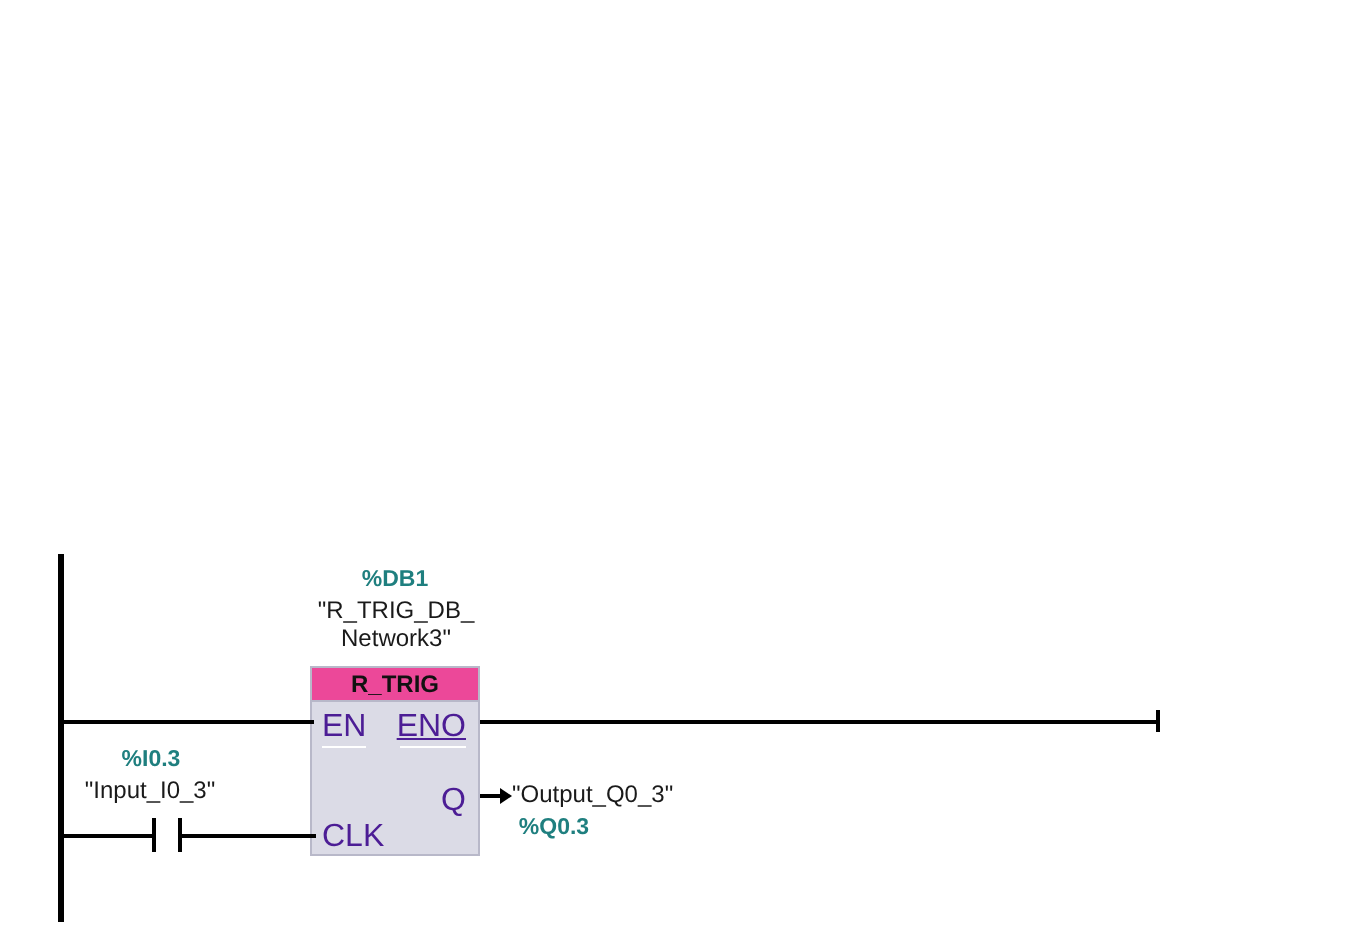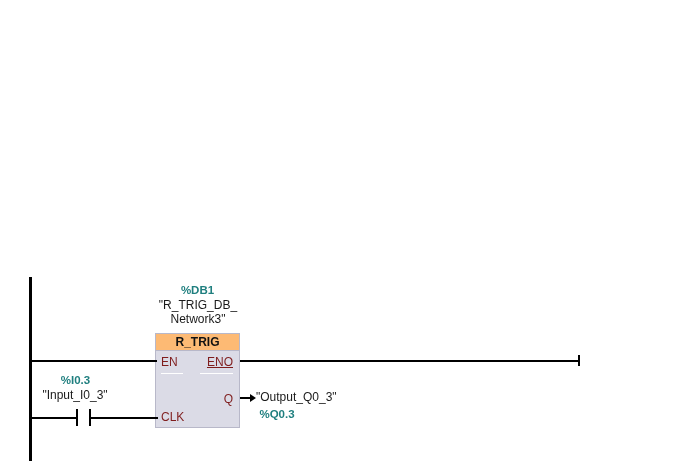--- a/index.html
+++ b/index.html
@@ -177,34 +177,34 @@
     position: absolute;
     background: #dbdbe6;
     border: 1px solid #b8b8c9;
     box-sizing: border-box;
   }
   .fb-title {
     position: absolute;
     left: 0; top: 0;
     width: 100%;
     height: 17px;
-    background: #fdba74;
+    background: #ec4899;
     border-bottom: 1px solid #b8b8c9;
     box-sizing: border-box;
     display: flex;
     align-items: center;
     justify-content: center;
     font-weight: bold;
     font-size: 12px;
     color: #111111;
   }
   .pin {
     position: absolute;
-    font-size: 12px;
-    color: #7f1d1d;
+    font-size: 16px;
+    color: #4c1d95;
     white-space: nowrap;
   }
   .pin-underline {
     position: absolute;
     height: 1px;
     background: #ffffff;
   }
   .arrow-tick {
     position: absolute;
     width: 0; height: 0;

